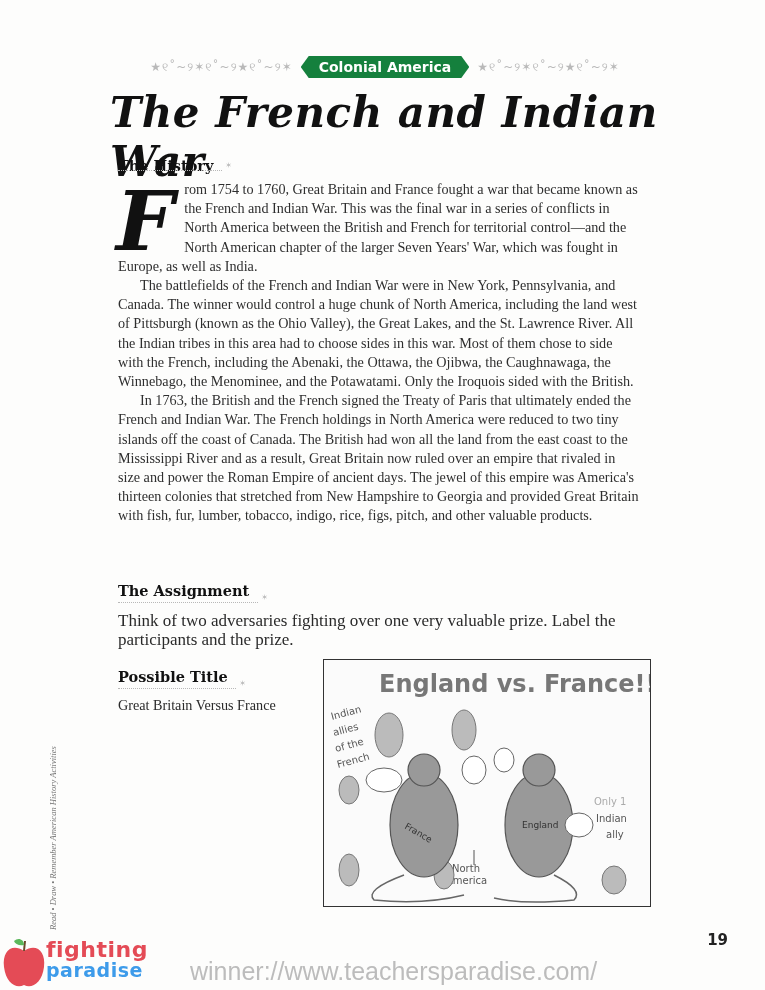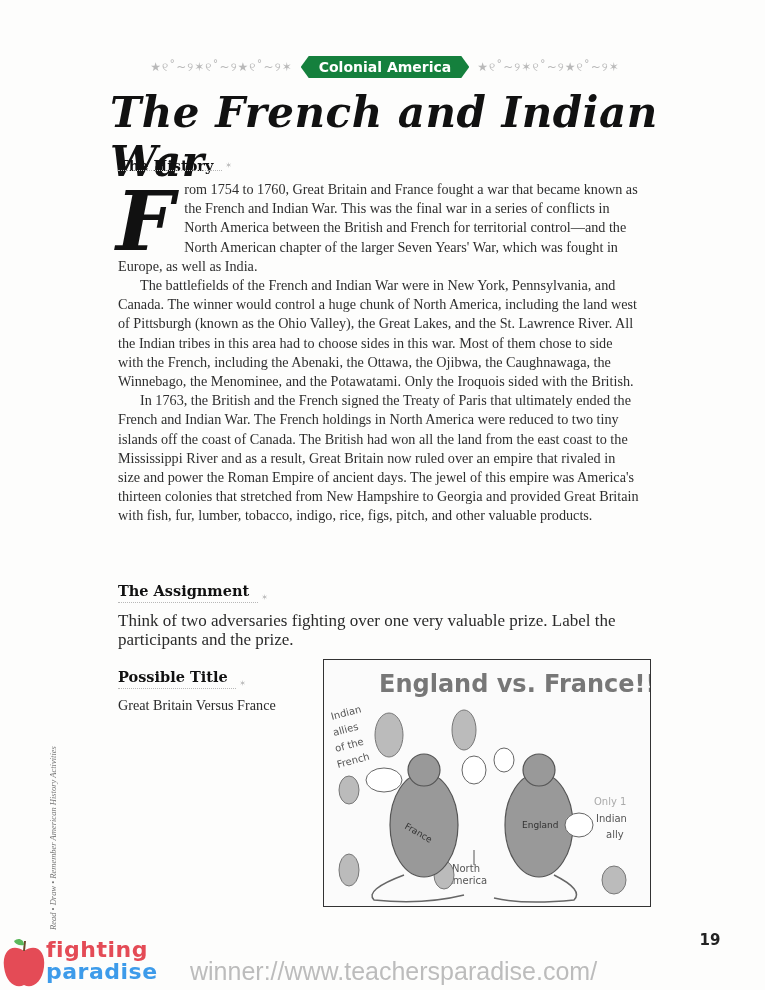--- a/index.html
+++ b/index.html
@@ -14,24 +14,24 @@
   .dots { position:absolute; left:118px; height:2px; border-bottom:1.5px dotted #b8b8b8; }
   .dots::after { content:"✶"; position:absolute; right:-10px; top:-7px; font-size:8px; color:#bbb; }
   .para { position:absolute; left:118px; width:522px; font-size:14.2px; line-height:19.2px; color:#2e2e2e; }
   .para p { margin:0; text-indent:22px; }
   .para p.first { text-indent:0; }
   .dropcap { float:left; font-family:"DejaVu Serif", serif; font-style:italic; font-weight:bold; font-size:82px; line-height:70px; margin:6px 10px 0 -2px; color:#111; }
   .assign { position:absolute; left:118px; top:611px; width:522px; font-size:17px; line-height:19.2px; }
   .ptitle-val { position:absolute; left:118px; top:697px; font-size:14.2px; }
   .drawing { position:absolute; left:323px; top:659px; width:326px; height:246px; border:1.5px solid #333; background:#fbfbfb; overflow:hidden; }
   .side-credit { position:absolute; left:48px; top:930px; transform:rotate(-90deg); transform-origin:left top; font-size:8.5px; color:#777; white-space:nowrap; font-style:italic; }
-  .pagenum { position:absolute; left:692px; top:925px; width:36px; height:30px; text-align:center; font-family:"DejaVu Sans", sans-serif; font-weight:bold; font-size:15px; color:#222; line-height:30px; }
+  .pagenum { position:absolute; left:692px; top:925px; width:36px; height:30px; text-align:right; font-family:"DejaVu Sans", sans-serif; font-weight:bold; font-size:15px; color:#222; line-height:30px; }
   .logo { position:absolute; left:2px; top:937px; width:160px; height:53px; }
   .logo-text1 { position:absolute; left:44px; top:0px; font-family:"DejaVu Sans", sans-serif; font-weight:bold; font-size:22px; color:#e44b56; letter-spacing:0.5px; }
-  .logo-text2 { position:absolute; left:44px; top:22px; font-family:"DejaVu Sans", sans-serif; font-weight:bold; font-size:22px; color:#3d9bea; letter-spacing:0.5px; }
+  .logo-text2 { position:absolute; left:44px; top:22px; font-family:"DejaVu Sans", sans-serif; font-weight:bold; font-size:19px; color:#3d9bea; letter-spacing:0.5px; }
   .url { position:absolute; left:190px; top:957px; font-family:"Liberation Sans", sans-serif; font-size:25px; color:#bcbcbc; }
 </style>
 </head>
 <body>
 
 <div class="banner">
   <div class="orn left">★୧˚~୨✶୧˚~୨★୧˚~୨✶</div>
   <div class="tag">Colonial America</div>
   <div class="orn right">★୧˚~୨✶୧˚~୨★୧˚~୨✶</div>
 </div>

